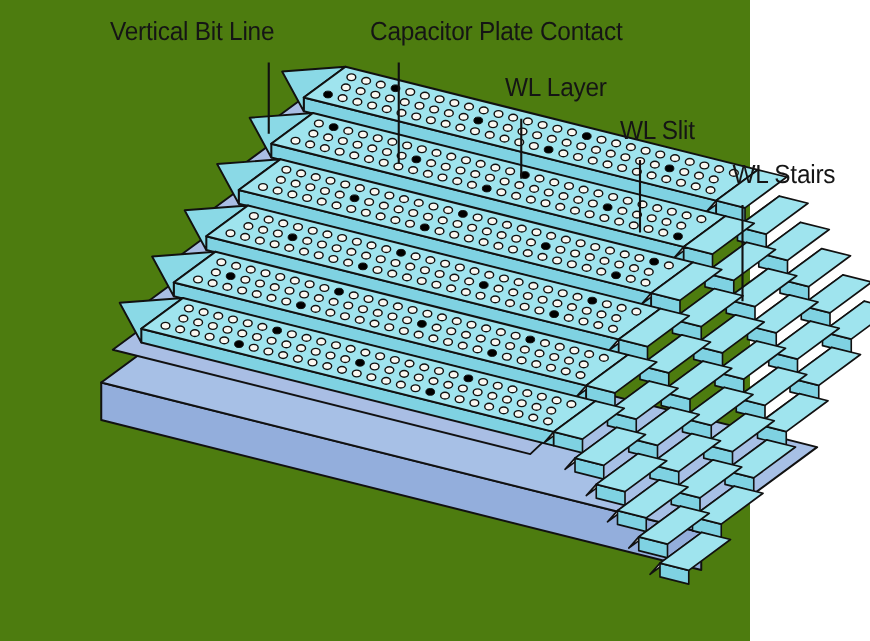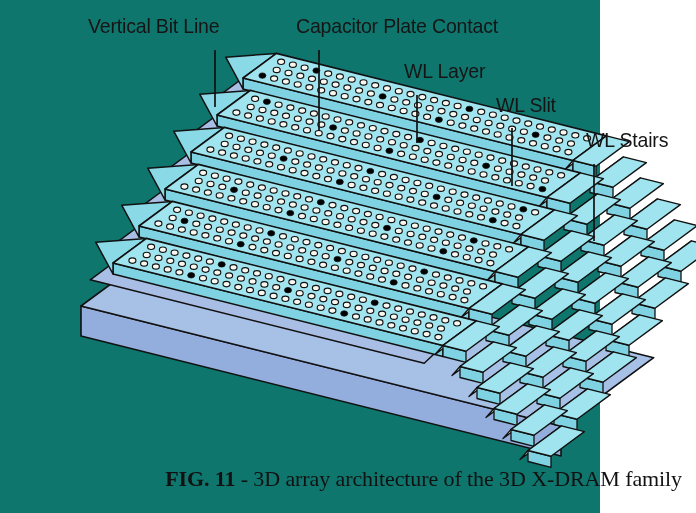--- a/index.html
+++ b/index.html
@@ -1,20 +1,20 @@
 <!DOCTYPE html>
 <html><head>
 <meta charset="utf-8">
 <style>
   html,body{margin:0;padding:0;background:#ffffff;}
   body{
     width:696px;height:513px;overflow:hidden;position:relative;
     font-family:"Liberation Sans", sans-serif;
   }
-  #stage{position:relative;width:600px;height:513px;background:#0f766e;text-align:right;}
+  #stage{position:relative;width:600px;height:513px;background:#4d7c0f;}
   svg#fig{position:absolute;left:0;top:0;width:696px;height:513px;display:block;}
 
   .lbl{
     position:absolute;
     font-family:"Liberation Sans", sans-serif;
     font-size:21px;
     font-weight:400;
     color:#151515;
     white-space:nowrap;
     letter-spacing:-0.2px;
@@ -708,17 +708,14 @@
     </svg>
 
   <div id="labels-layer">
       <div class="lbl" style="left: 88px; top: 14px;">Vertical Bit Line</div>
       <div class="lbl" style="left: 296px; top: 14px;">Capacitor Plate Contact</div>
       <div class="lbl" style="left: 404px; top: 59px;">WL Layer</div>
       <div class="lbl" style="left: 496px; top: 93px;">WL Slit</div>
       <div class="lbl" style="left: 586px; top: 128px;">WL Stairs</div>
     </div>
 
-  <div id="cap">
-    <span class="fig">FIG. 11</span><span> - </span><span>3D array architecture of the 3D X-DRAM family</span>
-  </div>
 
 </div>
 
 </body></html>

